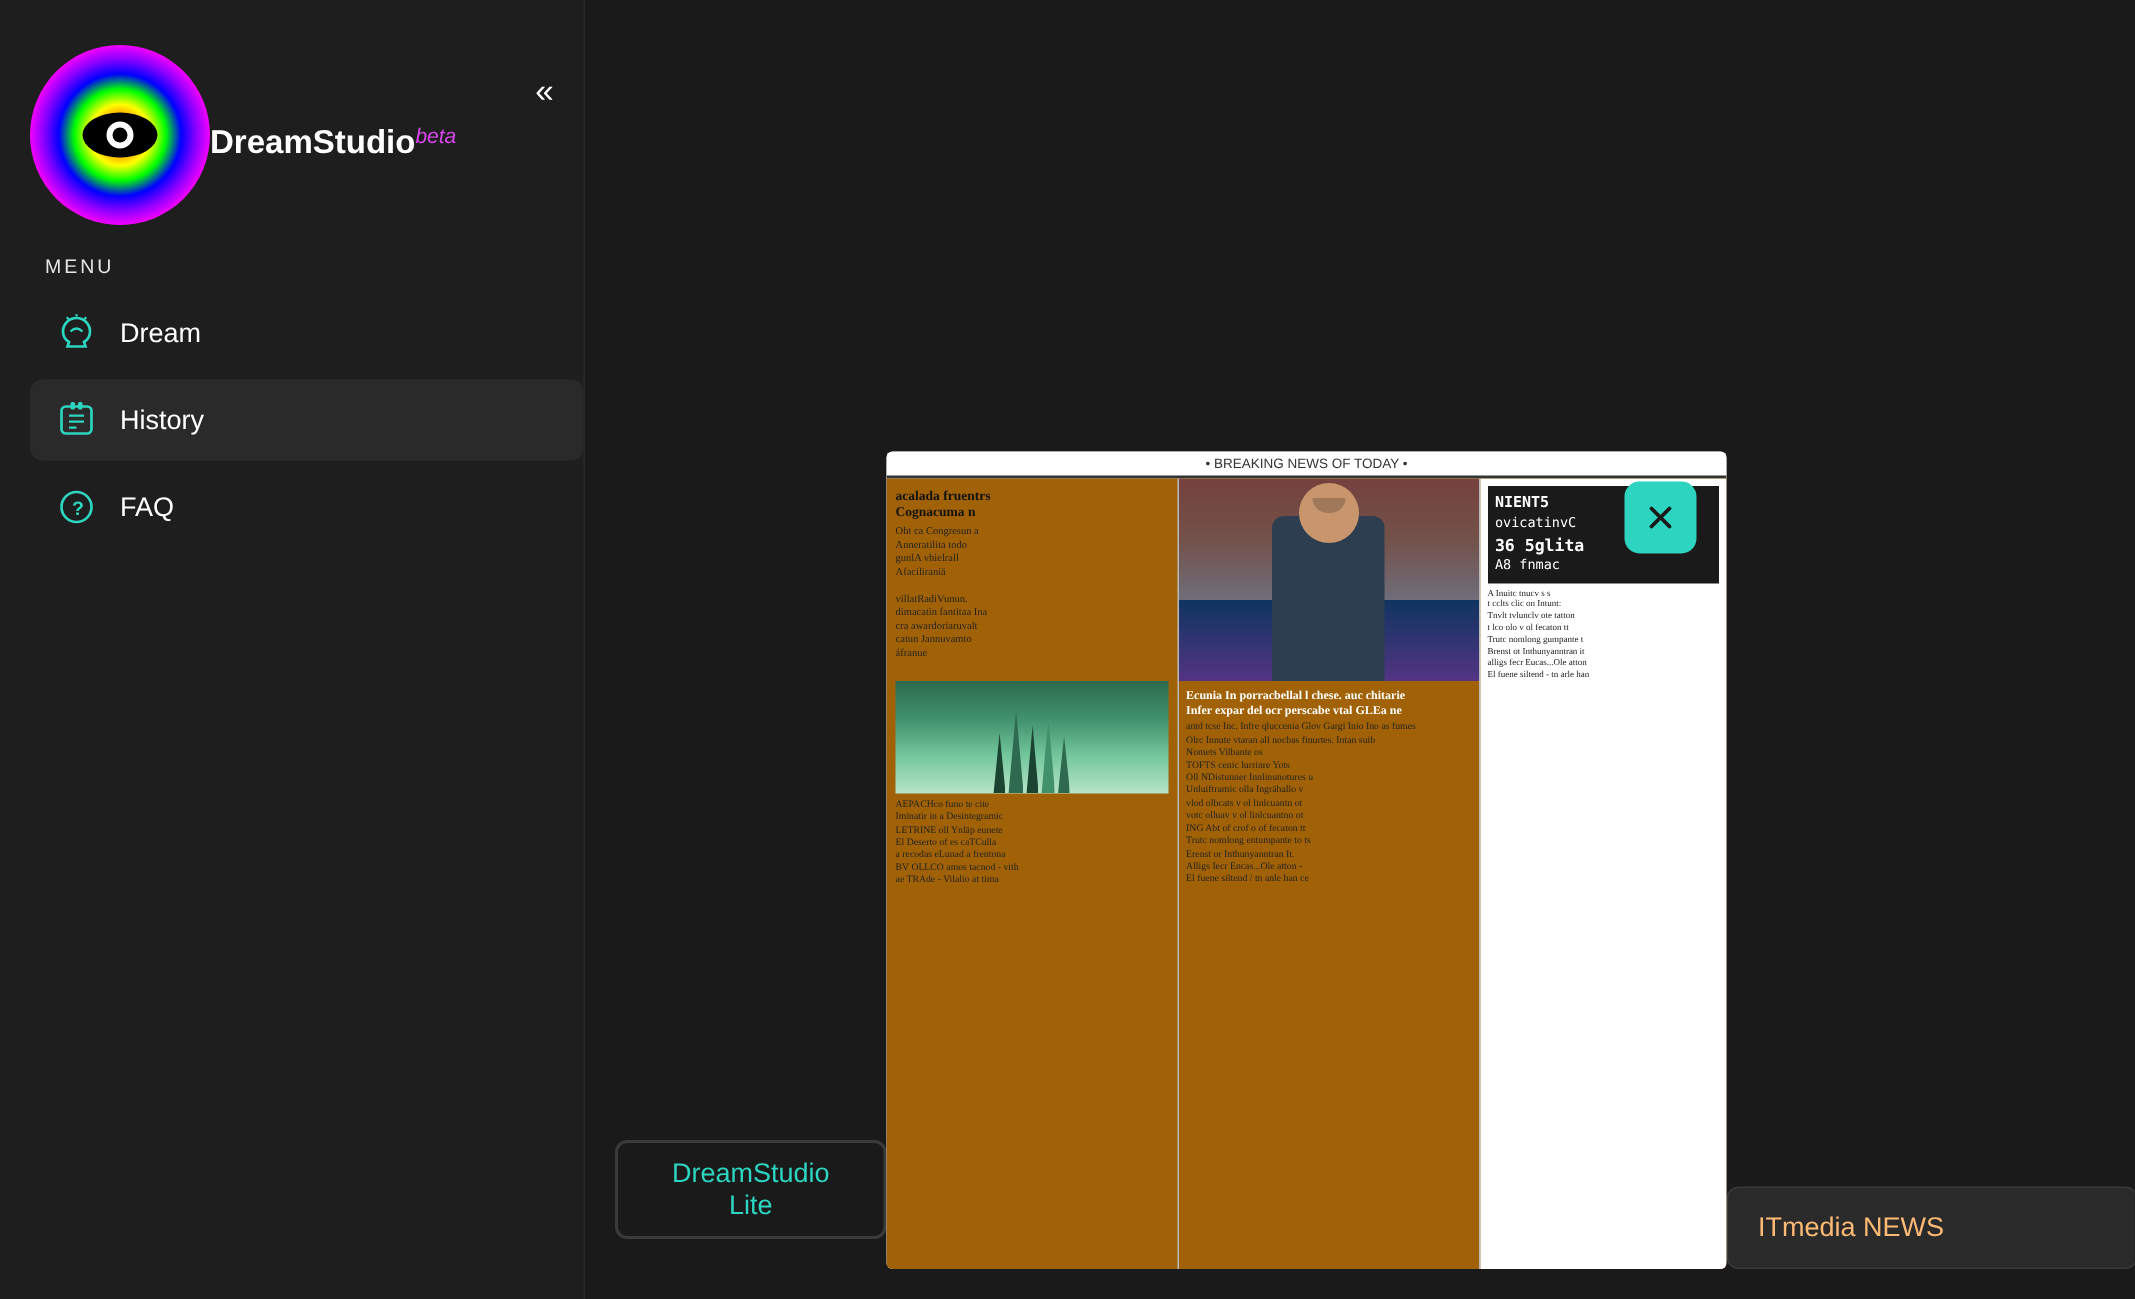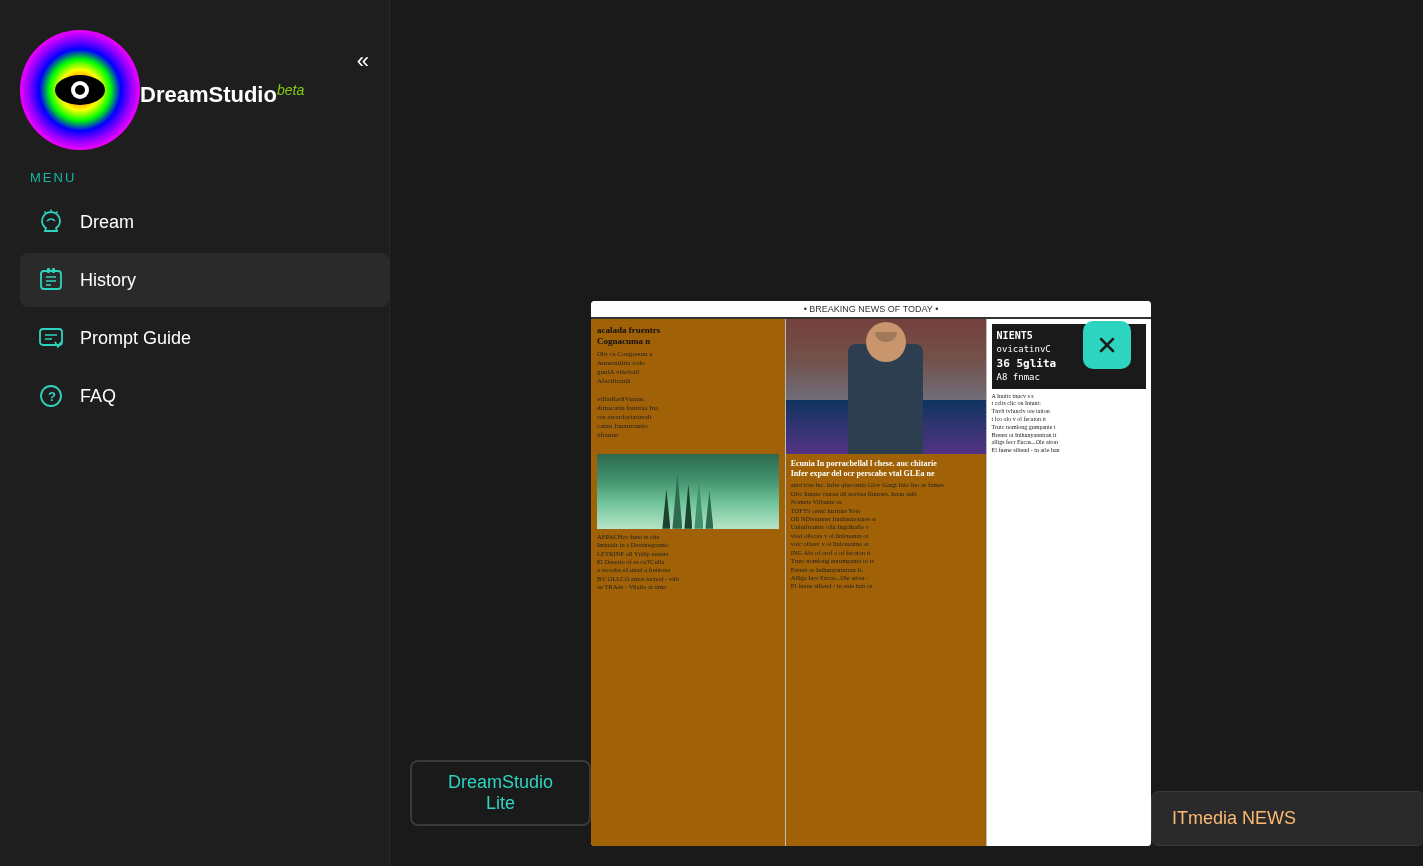--- a/index.html
+++ b/index.html
@@ -81,38 +81,38 @@
 
     .brand-name {
       font-size: 22px;
       font-weight: bold;
       color: #ffffff;
       margin-top: 10px;
     }
 
     .brand-beta {
       font-size: 14px;
-      color: #84cc16;
+      color: #d946ef;
       font-style: italic;
     }
 
     .collapse-btn {
       position: absolute;
       top: 48px;
       right: 20px;
       background: none;
       border: none;
       cursor: pointer;
       color: #ffffff;
       font-size: 22px;
     }
 
     .menu-label {
       font-size: 13px;
-      color: #14b8a6;
+      color: #e5e5e5;
       letter-spacing: 2px;
       margin: 20px 0 10px 10px;
     }
 
     .nav-menu {
       width: 100%;
       display: flex;
       flex-direction: column;
       gap: 4px;
     }
@@ -304,31 +304,20 @@
           <line x1="8" y1="10" x2="18" y2="10" stroke="#2dd4bf" stroke-width="1.5"></line>
           <line x1="8" y1="14" x2="18" y2="14" stroke="#2dd4bf" stroke-width="1.5"></line>
           <line x1="8" y1="18" x2="13" y2="18" stroke="#2dd4bf" stroke-width="1.5"></line>
           <rect x="9" y="1" width="3" height="5" rx="1" fill="#2dd4bf"></rect>
           <rect x="14" y="1" width="3" height="5" rx="1" fill="#2dd4bf"></rect>
         </svg>
       </div>
       <span>History</span>
     </div>
 
-    <div class="nav-item">
-      <div class="nav-icon icon-prompt">
-        <svg width="26" height="26" viewBox="0 0 26 26" fill="none">
-          <rect x="2" y="4" width="22" height="16" rx="3" stroke="#2dd4bf" stroke-width="1.8" fill="none"></rect>
-          <line x1="7" y1="10" x2="19" y2="10" stroke="#2dd4bf" stroke-width="1.5"></line>
-          <line x1="7" y1="14" x2="14" y2="14" stroke="#2dd4bf" stroke-width="1.5"></line>
-          <path d="M17 17 L20 22 L23 17" stroke="#2dd4bf" stroke-width="1.5" fill="none"></path>
-        </svg>
-      </div>
-      <span>Prompt Guide</span>
-    </div>
 
 
     <div class="nav-item">
       <div class="nav-icon icon-faq">
         <svg width="26" height="26" viewBox="0 0 26 26" fill="none">
           <circle cx="13" cy="13" r="10" stroke="#2dd4bf" stroke-width="1.8" fill="none"></circle>
           <text x="10" y="18" font-size="13" fill="#2dd4bf" font-weight="bold">?</text>
         </svg>
       </div>
       <span>FAQ</span>

